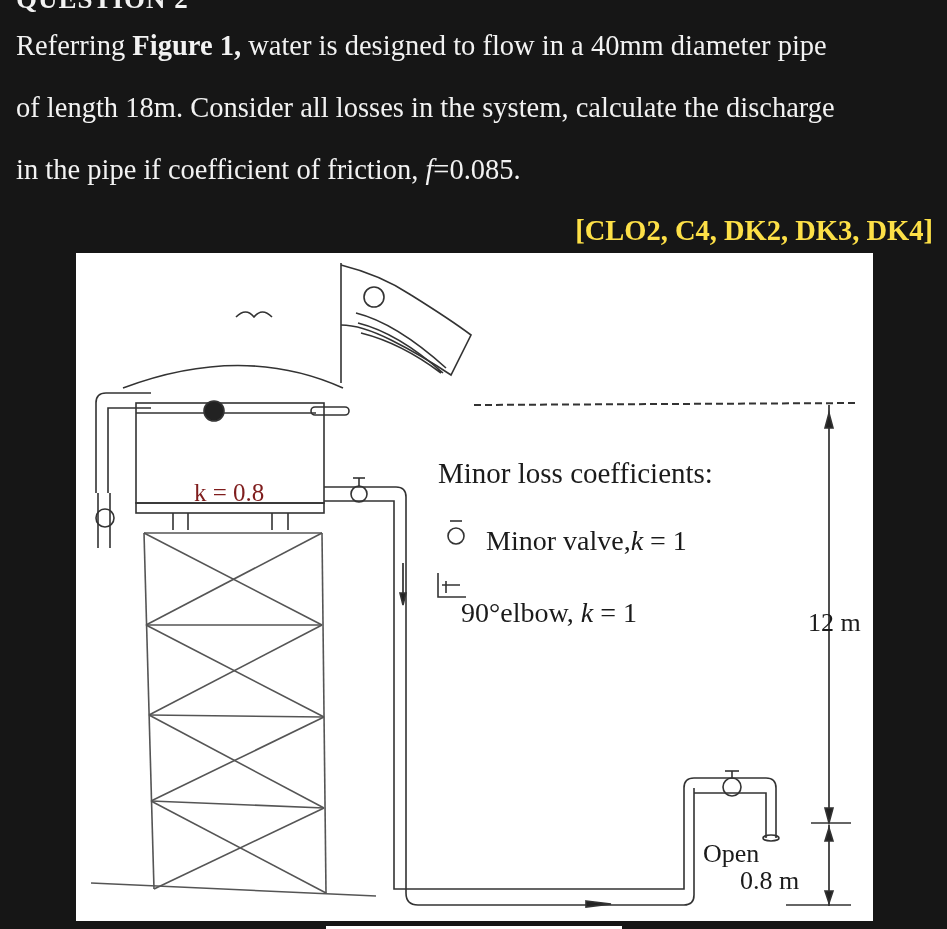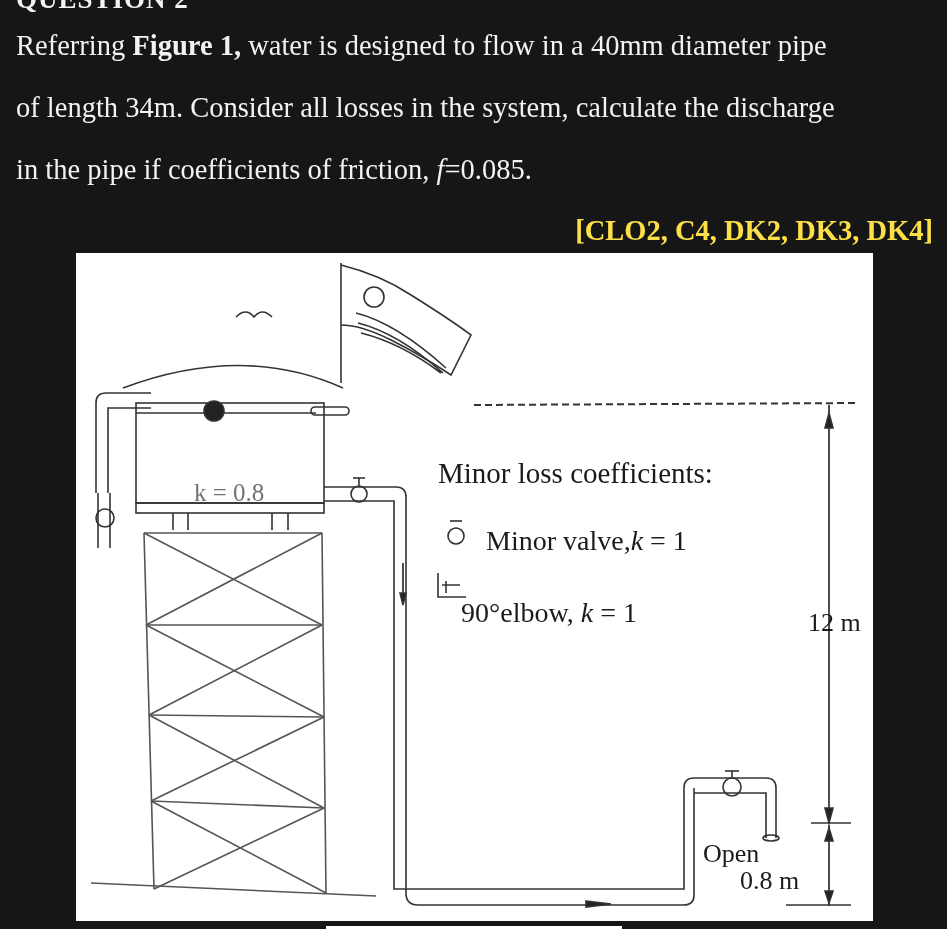--- a/index.html
+++ b/index.html
@@ -33,38 +33,38 @@
     }
     .figure svg { position: absolute; left: 0; top: 0; }
     .fig-text {
       position: absolute; color: #1b1b1b; font-family: "Liberation Serif", serif;
       white-space: nowrap; line-height: 1;
     }
     .legend-title { left: 362px; top: 206px; font-size: 29px; }
     .legend-valve { left: 410px; top: 274px; font-size: 28px; }
     .legend-elbow { left: 385px; top: 327px; font-size: 28px; margin-top: 19px; }
     .not-scale { left: 394px; top: 471px; font-size: 28px; }
-    .k-entrance { left: 118px; top: 227px; font-size: 25px; color: #737373; }
+    .k-entrance { left: 118px; top: 227px; font-size: 25px; color: #7f1d1d; }
     .dim-12 { left: 732px; top: 357px; font-size: 26px; }
     .open-label { left: 627px; top: 588px; font-size: 26px; }
     .dim-08 { left: 664px; top: 615px; font-size: 26px; }
     .bottom-bar {
       position: absolute; left: 326px; top: 926px; width: 296px; height: 3px; background: #ffffff;
     }
   </style>
 </head>
 <body>
 
 <div class="q-heading">QUESTION 2</div>
 
 <div class="q-line" id="line1"><span>Referring </span><b>Figure 1,</b><span> water is designed to flow in a 40mm diameter pipe</span></div>
 
-<div class="q-line" id="line2">of length 34m. Consider all losses in the system, calculate the discharge</div>
+<div class="q-line" id="line2">of length 18m. Consider all losses in the system, calculate the discharge</div>
 
-<div class="q-line" id="line3"><span>in the pipe if coefficients of friction, </span><i>f</i><span>=0.085.</span></div>
+<div class="q-line" id="line3"><span>in the pipe if coefficient of friction, </span><i>f</i><span>=0.085.</span></div>
 
 <div class="clo">[CLO2, C4, DK2, DK3, DK4]</div>
 
 <div class="figure">
   <svg width="797" height="668" viewBox="0 0 797 668">
     <g fill="none" stroke="#333" stroke-width="1.6">
 
       <path d="M160 64 q10 -10 18 0 q8 -10 18 0"></path>
 
       <g>

